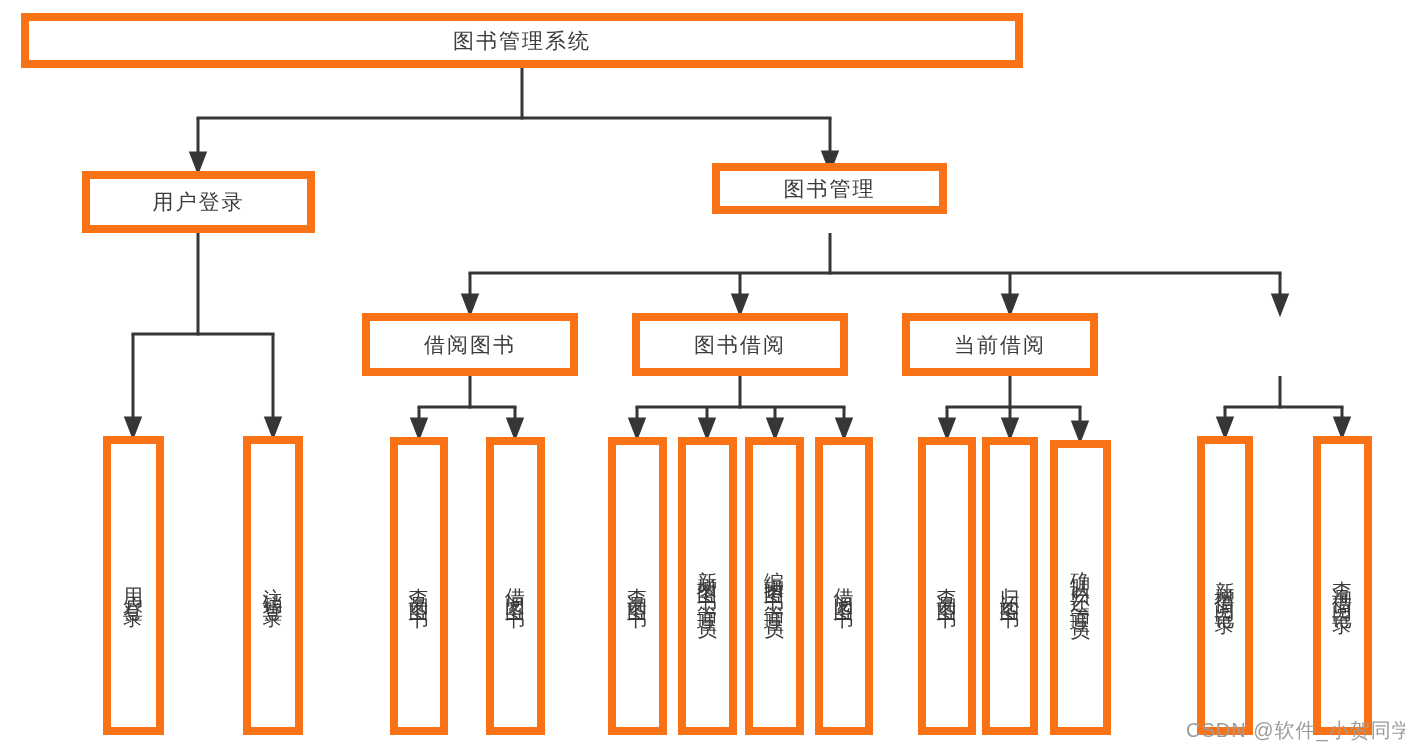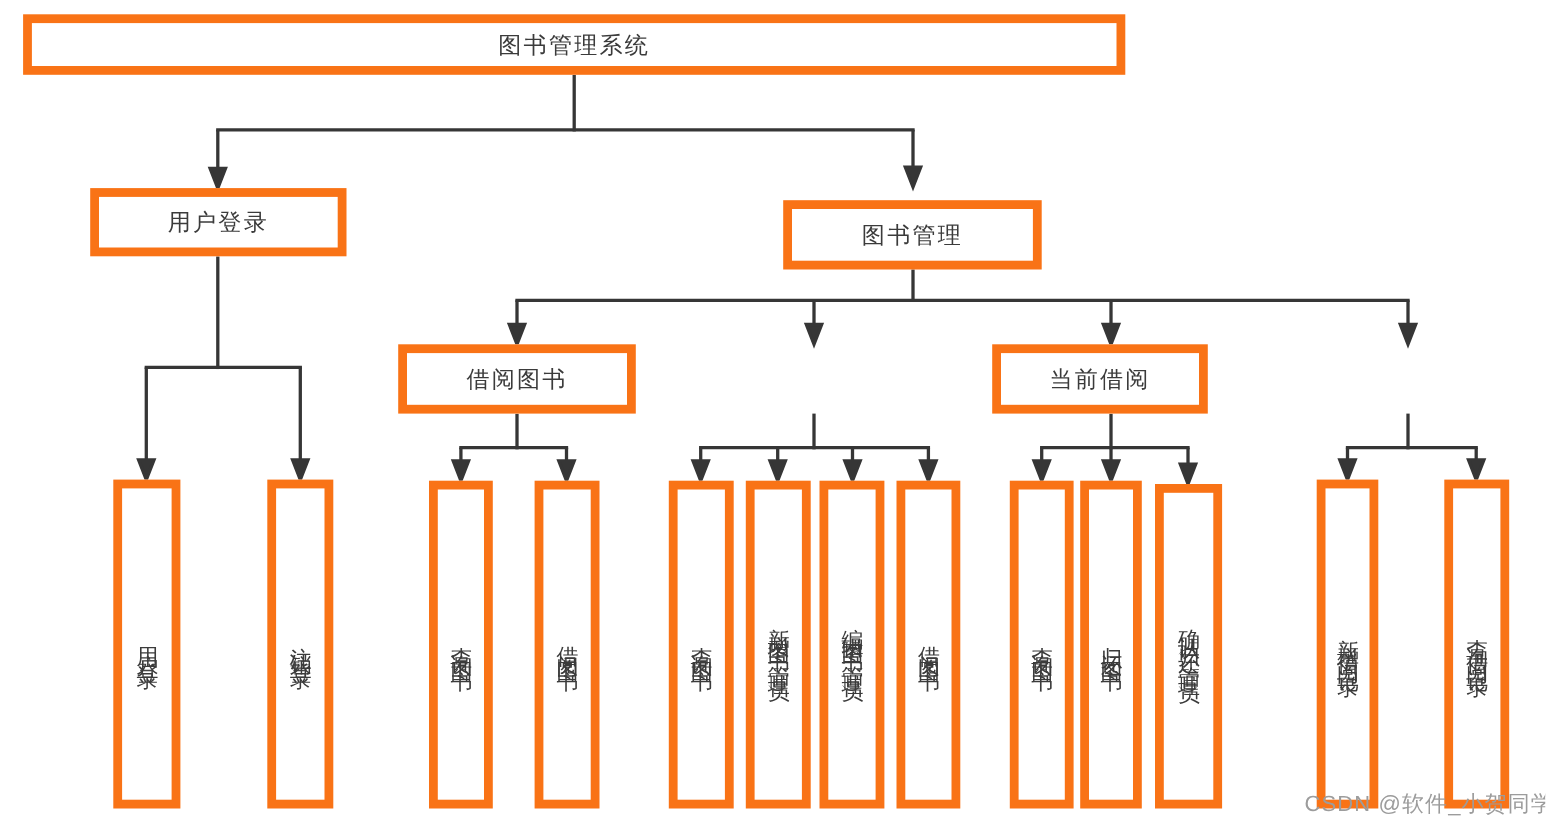--- a/index.html
+++ b/index.html
@@ -52,21 +52,21 @@
     top: 717px;
     z-index: 3;
     font-size: 20px;
     color: #9c9c9c;
     letter-spacing: 1px;
     white-space: nowrap;
   }
   
   #n-root            { left: 21px;   top: 13px;  width: 1002px; height: 55px; }
   #n-user-login      { left: 82px;   top: 171px; width: 233px;  height: 62px; }
-  #n-book-mgmt       { left: 712px;  top: 182px; width: 235px;  height: 63px; }
+  #n-book-mgmt       { left: 712px;  top: 163px; width: 235px;  height: 51px; }
   #n-new-book-rec    { left: 362px;  top: 313px; width: 216px;  height: 63px; }
   #n-book-borrow     { left: 632px;  top: 313px; width: 216px;  height: 63px; }
   #n-current-borrow  { left: 902px;  top: 313px; width: 196px;  height: 63px; }
   #n-borrow-records  { left: 1172px; top: 313px; width: 216px;  height: 63px; }
   #n-leaf-user-login { left: 103px;  top: 436px; width: 61px;   height: 299px; }
   #n-leaf-logout     { left: 243px;  top: 436px; width: 60px;   height: 299px; }
   #n-leaf-nbr-query  { left: 390px;  top: 437px; width: 58px;   height: 298px; }
   #n-leaf-nbr-borrow { left: 486px;  top: 437px; width: 59px;   height: 298px; }
   #n-leaf-bb-query   { left: 608px;  top: 437px; width: 59px;   height: 298px; }
   #n-leaf-bb-add     { left: 678px;  top: 437px; width: 59px;   height: 298px; }
@@ -166,20 +166,23 @@
   <div class="node" id="n-user-login">
     <span class="lbl">用户登录</span>
   </div>
   <div class="node" id="n-book-mgmt">
     <span class="lbl">图书管理</span>
   </div>
 
   <div class="node" id="n-new-book-rec">
     <span class="lbl">借阅图书</span>
   </div>
+  <div class="node" id="n-book-borrow">
+    <span class="lbl">图书借阅</span>
+  </div>
   <div class="node" id="n-current-borrow">
     <span class="lbl">当前借阅</span>
   </div>
 
   <div class="node leaf" id="n-leaf-user-login">
     <span class="lbl">用户登录</span>
   </div>
   <div class="node leaf" id="n-leaf-logout">
     <span class="lbl">注销登录</span>
   </div>

